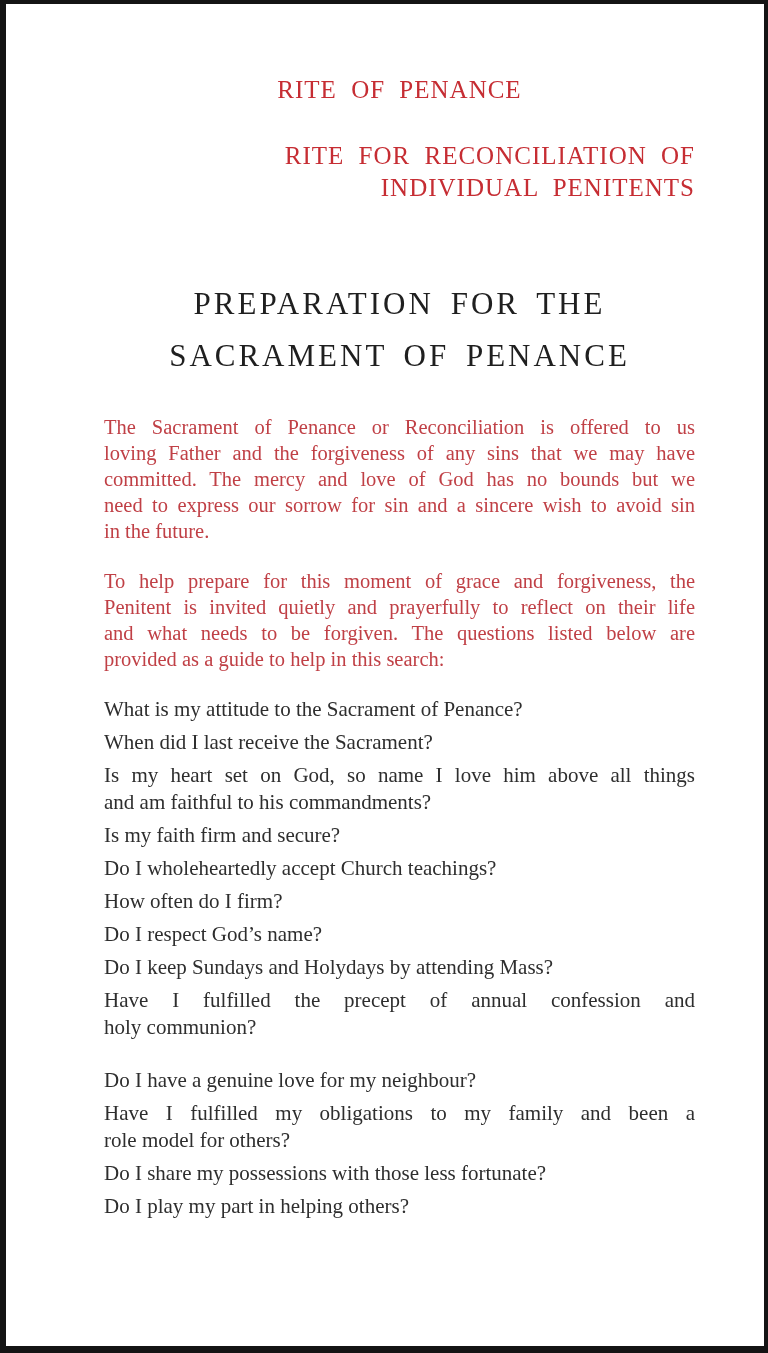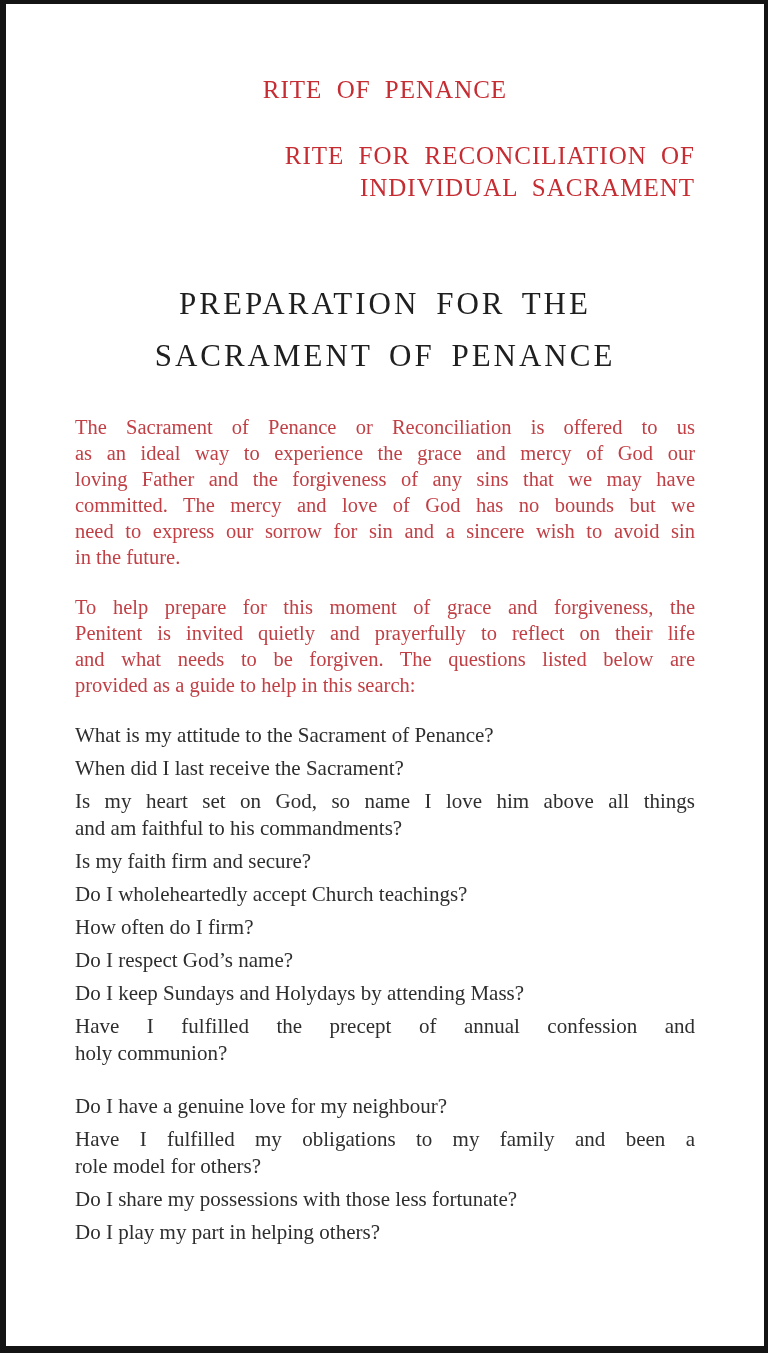--- a/index.html
+++ b/index.html
@@ -15,21 +15,21 @@
     background: var(--page-bg, #ffffff);
     border-style: solid;
     border-color: var(--border-color, #141414);
     border-width: 4px 4px 7px 6px;
     font-family: "Liberation Serif", "DejaVu Serif", serif;
     overflow: hidden;
   }
   .content {
     box-sizing: border-box;
     width: 100%;
-    padding: 72px 69px 0 69px;
+    padding: 72px 69px 0 98px;
   }
   .title {
     margin: 0;
     color: var(--red-heading, #c62d33);
     font-size: 25px;
     font-weight: normal;
     line-height: 28px;
     text-align: center;
     letter-spacing: 1px;
     word-spacing: 7px;
@@ -82,32 +82,31 @@
 </head>
 <body>
 
 <div class="page">
   <div class="content">
 
     <h1 class="title">RITE OF PENANCE</h1>
 
     <h2 class="subtitle">
       <span class="hline">RITE FOR RECONCILIATION OF</span>
-      <span class="hline">INDIVIDUAL SACRAMENT</span>
+      <span class="hline">INDIVIDUAL PENITENTS</span>
     </h2>
 
     <h2 class="section-heading">
       <span class="hline">PREPARATION FOR THE</span>
       <span class="hline">SACRAMENT OF PENANCE</span>
     </h2>
 
     <div id="intro">
         <div class="paragraph">
           <div class="line jline">The Sacrament of Penance or Reconciliation is offered to us</div>
-          <div class="line jline">as an ideal way to experience the grace and mercy of God our</div>
           <div class="line jline">loving Father and the forgiveness of any sins that we may have</div>
           <div class="line jline">committed. The mercy and love of God has no bounds but we</div>
           <div class="line jline">need to express our sorrow for sin and a sincere wish to avoid sin</div>
           <div class="line lline">in the future.</div>
         </div>
         <div class="paragraph">
           <div class="line jline">To help prepare for this moment of grace and forgiveness, the</div>
           <div class="line jline">Penitent is invited quietly and prayerfully to reflect on their life</div>
           <div class="line jline">and what needs to be forgiven. The questions listed below are</div>
           <div class="line lline">provided as a guide to help in this search:</div>

